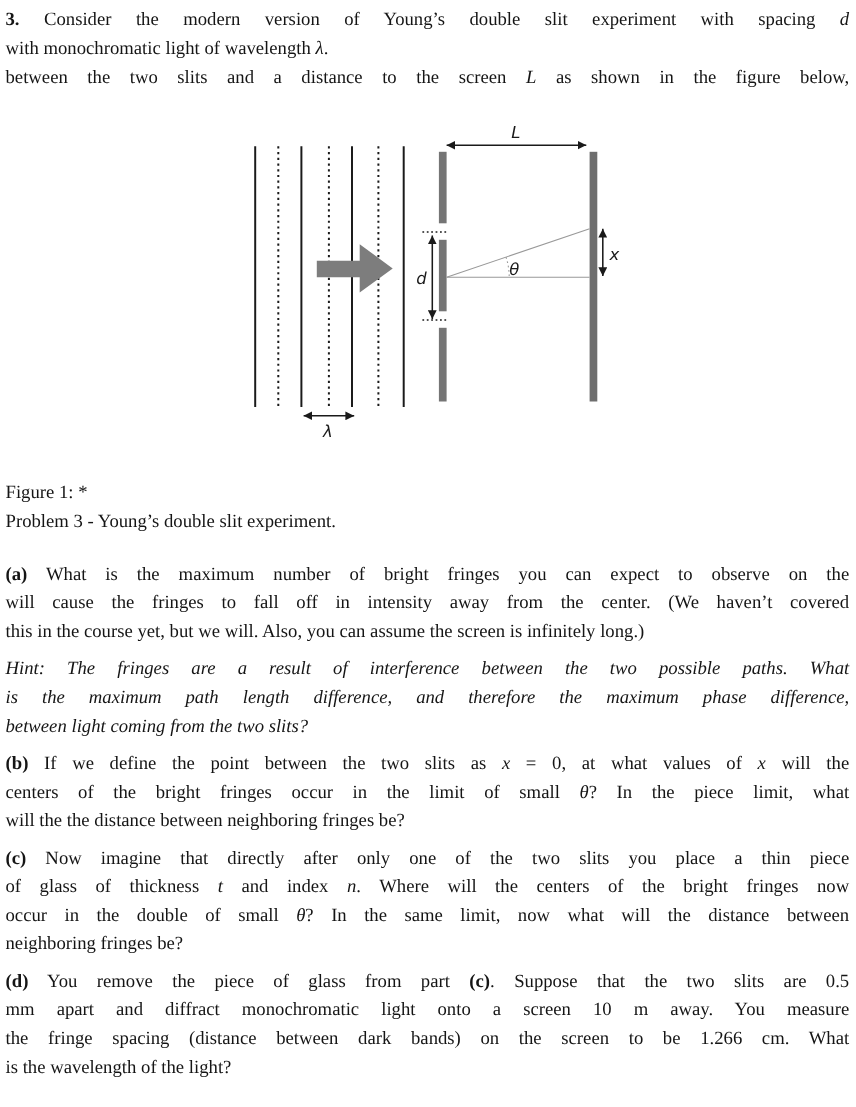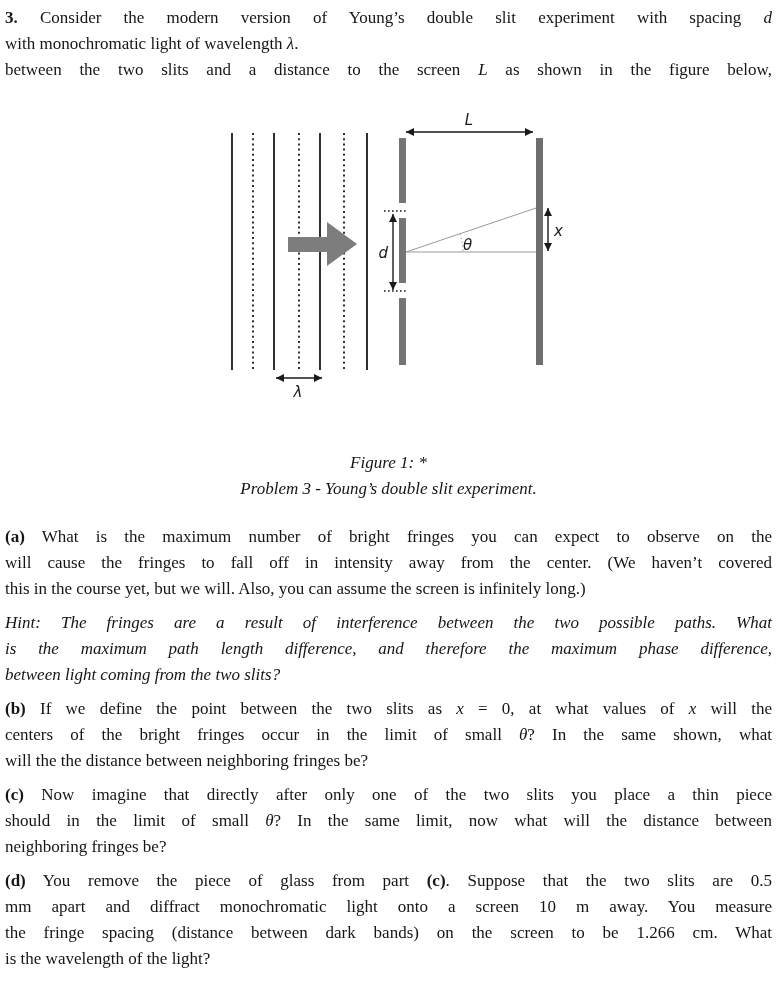--- a/index.html
+++ b/index.html
@@ -19,21 +19,21 @@
   .page {
     padding: 5px 6px 0 5px;
     width: 767px;
   }
   .para { margin: 0 0 8px 0; }
   .tline { text-align: justify; }
   .tline.just { text-align-last: justify; }
   span.b { font-weight: bold; }
   span.i { font-style: italic; }
   .figure-block { margin: 22px 0 0 215px; height: 296px; }
-  .caption { margin-top: 49px; text-align: center; font-style: italic; }
+  .caption { margin-top: 34px; text-align: left; }
   .cap-line { line-height: 26px; }
   .first-after-caption { margin-top: 22px; font-family: Liberation Serif, serif; }
   svg .flabel {
     font-family: "DejaVu Sans", sans-serif;
     font-style: italic;
     font-size: 15px;
     fill: #1a1a1a;
   }
 </style>
 </head>
@@ -113,27 +113,28 @@
   </div>
 
   <div class="para">
     <div class="tline just"><span class="i">Hint: The fringes are a result of interference between the two possible paths. What</span></div>
     <div class="tline just"><span class="i">is the maximum path length difference, and therefore the maximum phase difference,</span></div>
     <div class="tline"><span class="i">between light coming from the two slits?</span></div>
   </div>
 
   <div class="para">
     <div class="tline just"><span class="b">(b)</span><span> If we define the point between the two slits as </span><span class="i">x</span><span> = 0, at what values of </span><span class="i">x</span><span> will the</span></div>
-    <div class="tline just"><span>centers of the bright fringes occur in the limit of small </span><span class="i">θ</span><span>? In the same shown, what</span></div>
+    <div class="tline just"><span>centers of the bright fringes occur in the limit of small </span><span class="i">θ</span><span>? In the piece limit, what</span></div>
     <div class="tline"><span>will the the distance between neighboring fringes be?</span></div>
   </div>
 
   <div class="para">
     <div class="tline just"><span class="b">(c)</span><span> Now imagine that directly after only one of the two slits you place a thin piece</span></div>
-    <div class="tline just"><span>should in the limit of small </span><span class="i">θ</span><span>? In the same limit, now what will the distance between</span></div>
+    <div class="tline just"><span>of glass of thickness </span><span class="i">t</span><span> and index </span><span class="i">n</span><span>. Where will the centers of the bright fringes now</span></div>
+    <div class="tline just"><span>occur in the double of small </span><span class="i">θ</span><span>? In the same limit, now what will the distance between</span></div>
     <div class="tline"><span>neighboring fringes be?</span></div>
   </div>
 
   <div class="para">
     <div class="tline just"><span class="b">(d)</span><span> You remove the piece of glass from part </span><span class="b">(c)</span><span>. Suppose that the two slits are 0.5</span></div>
     <div class="tline just"><span>mm apart and diffract monochromatic light onto a screen 10 m away. You measure</span></div>
     <div class="tline just"><span>the fringe spacing (distance between dark bands) on the screen to be 1.266 cm. What</span></div>
     <div class="tline"><span>is the wavelength of the light?</span></div>
   </div>
 

